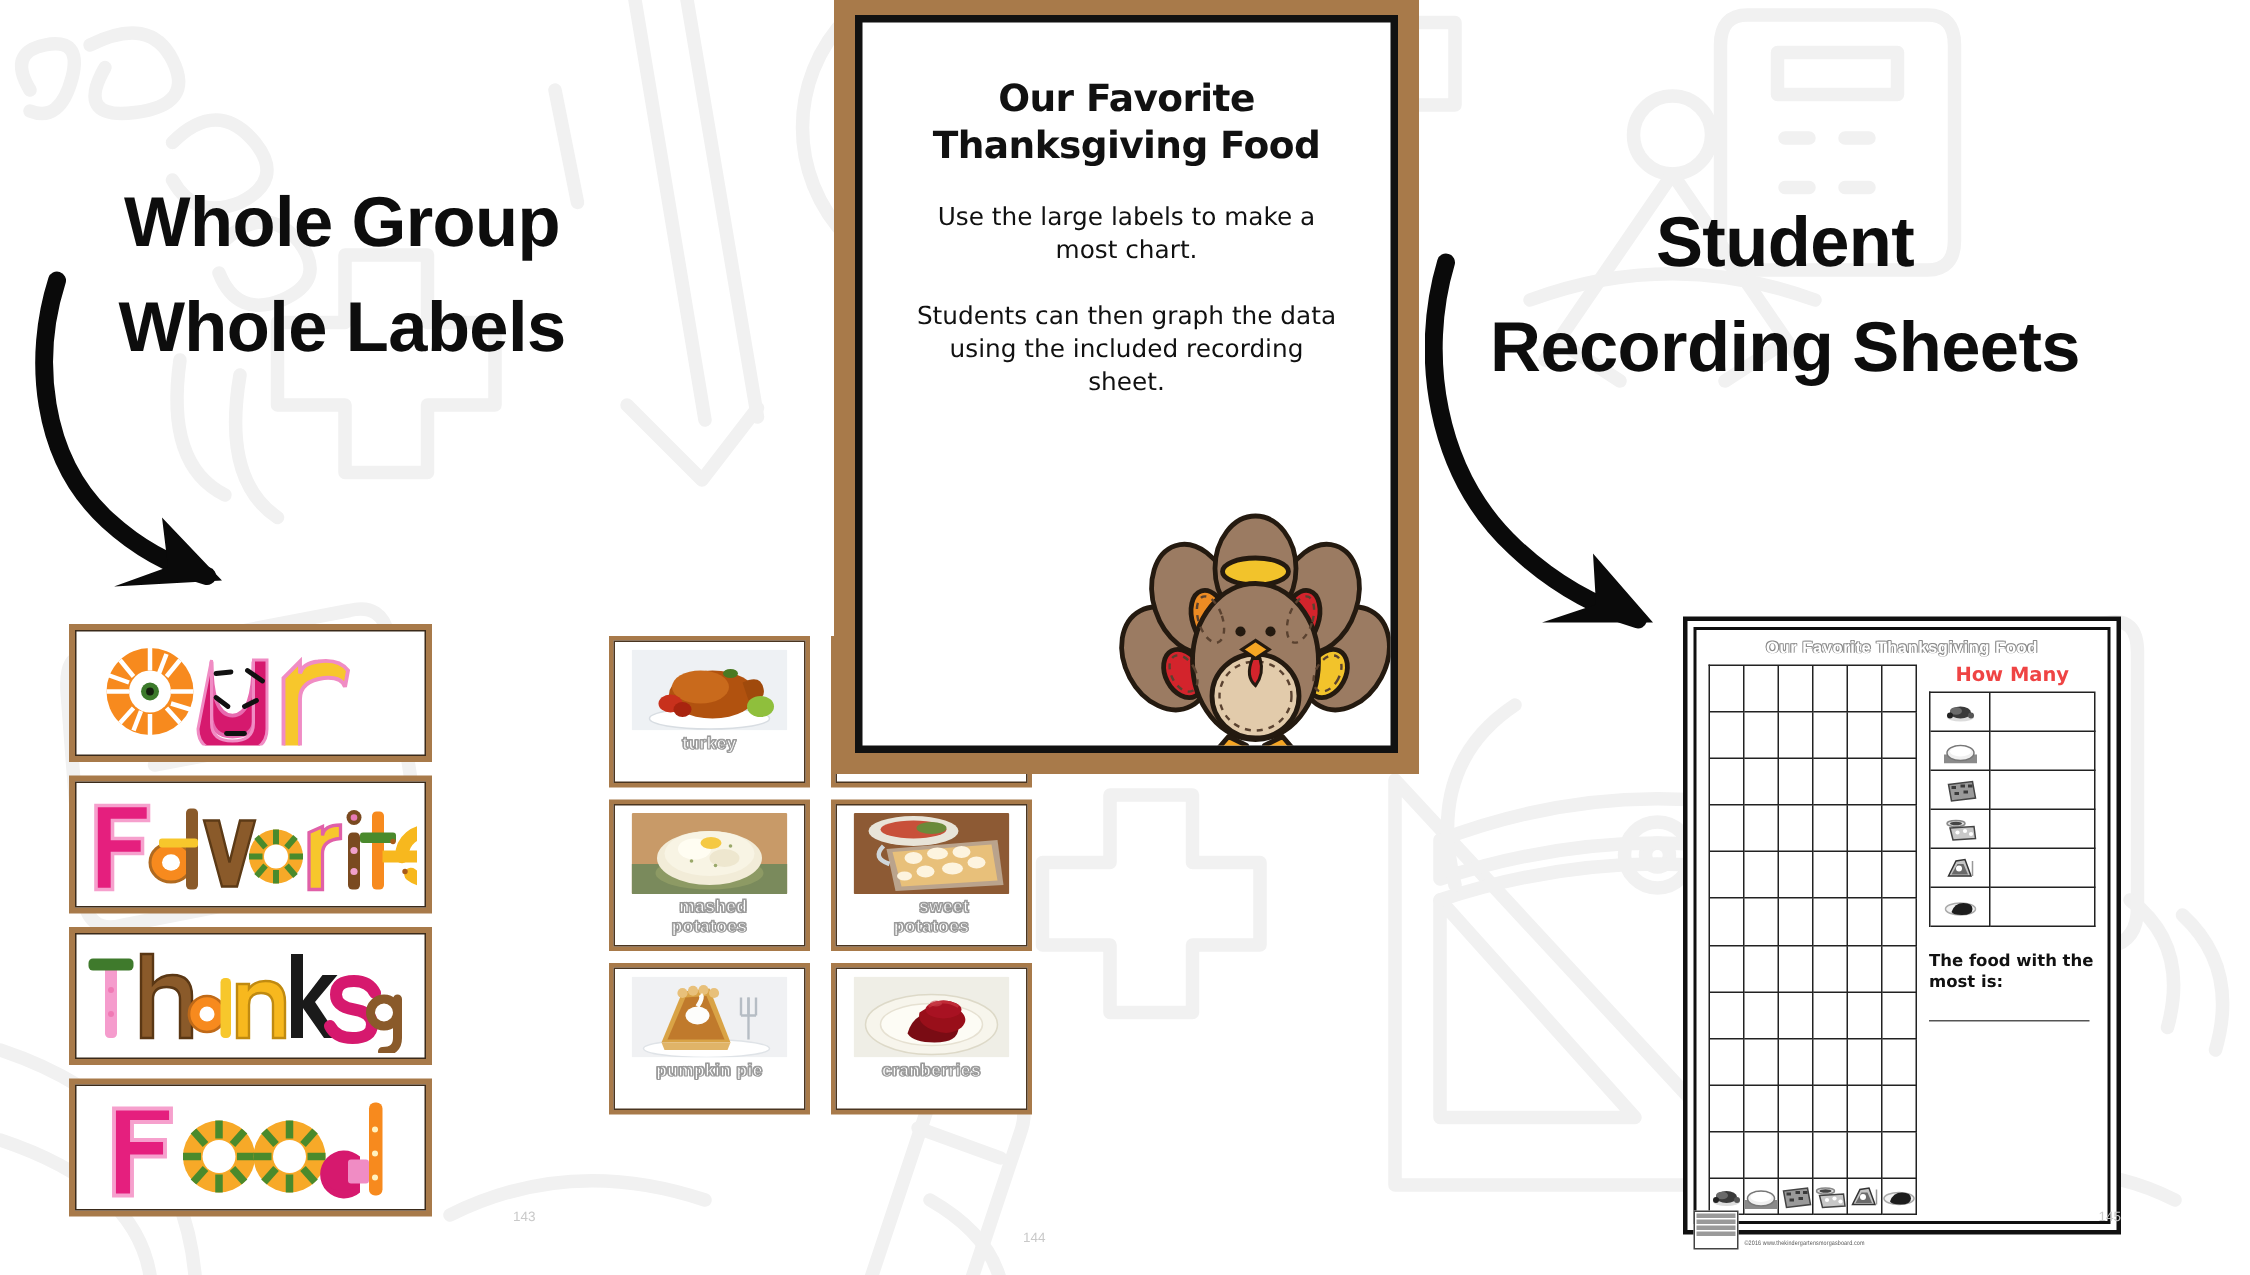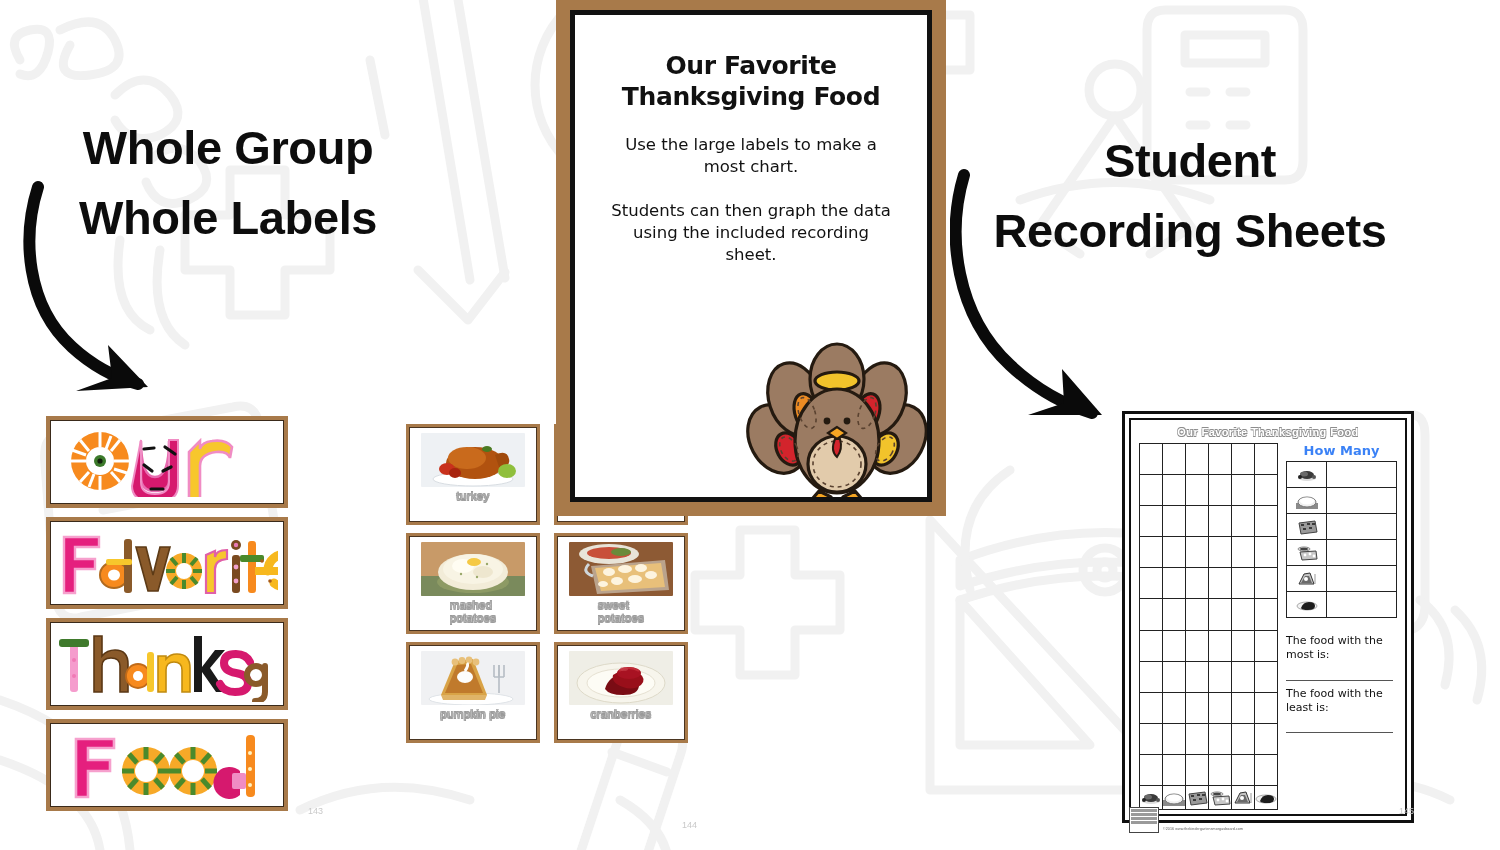--- a/index.html
+++ b/index.html
@@ -80,23 +80,23 @@
   .food-photo {
     width: 104px; height: 54px;
     border-radius: 1px;
     overflow: hidden;
     flex: 0 0 auto;
   }
   .food-photo svg { display: block; width: 104px; height: 54px; }
   .food-name {
     margin-top: 3px;
     font-size: 11.5px;
-    font-weight: normal;
+    font-weight: bold;
     line-height: 1.12;
-    text-align: left;
+    text-align: right;
     color: #ffffff;
     -webkit-text-stroke: 0.7px #9a9a9a;
     text-shadow:
       -0.6px -0.6px 0 #9a9a9a, 0.6px -0.6px 0 #9a9a9a,
       -0.6px  0.6px 0 #9a9a9a, 0.6px  0.6px 0 #9a9a9a;
     letter-spacing: 0.3px;
   }
 
   
   #cover-poster {
@@ -186,21 +186,21 @@
   }
   .mini-icon { width: 22px; height: 16px; display: block; }
 
   
   #rs-right { flex: 1 1 auto; display: flex; flex-direction: column; }
   #how-many-label {
     text-align: center;
     font-family: "DejaVu Sans", sans-serif;
     font-weight: bold;
     font-size: 13px;
-    color: #3b82f6;
+    color: #ef4444;
     margin-bottom: 3px;
   }
   #tally-table {
     border-top: 1.4px solid #222;
     border-left: 1.4px solid #222;
     margin-bottom: 10px;
   }
   .tally-row { display: flex; height: 26px; }
   .tally-icon-cell {
     width: 40px;
@@ -209,21 +209,21 @@
     display: flex; align-items: center; justify-content: center;
   }
   .tally-blank-cell {
     flex: 1 1 auto;
     border-right: 1.4px solid #222;
     border-bottom: 1.4px solid #222;
   }
   .prompt-block { margin-top: 6px; }
   .prompt-text {
     font-family: "DejaVu Sans", sans-serif;
-    font-weight: normal;
+    font-weight: bold;
     font-size: 11px;
     line-height: 1.3;
     color: #111;
   }
   .prompt-line {
     border-bottom: 1.6px solid #555;
     height: 14px;
     margin-top: 4px;
     width: 96%;
   }
@@ -248,21 +248,21 @@
     transform: scaleY(1.2);
   }
 
   
   .page-number {
     position: absolute;
     font-size: 9px;
     color: #c9c9c9;
     z-index: 6;
   }
-  #pagenum-1 { left: 308px;  top: 806px; }
+  #pagenum-1 { left: 342px;  top: 806px; }
   #pagenum-2 { left: 682px;  top: 820px; }
   #pagenum-3 { left: 1399px; top: 806px; }
 </style>
 </head>
 <body>
 
 <svg id="doodle-bg" viewBox="0 0 1500 850" xmlns="http://www.w3.org/2000/svg">
   <g fill="none" stroke="#f1f1f1" stroke-width="9" stroke-linecap="round" stroke-linejoin="round">
 
     <path d="M20 60 q-15 -25 10 -30 q25 -5 18 22 q-8 30 -28 22"></path>
@@ -966,24 +966,20 @@
             </div>
             <div class="tally-blank-cell"></div>
           </div>
         </div>
 
         <div class="prompt-block">
           <div class="prompt-text">The food with the most is:</div>
           <div class="prompt-line"></div>
         </div>
 
-        <div class="prompt-block">
-          <div class="prompt-text">The food with the least  is:</div>
-          <div class="prompt-line"></div>
-        </div>
       </div>
     </div>
 
     <div id="rs-footer">
       <div id="footer-thumb">
         <div class="ft-bar"></div>
           <div class="ft-bar"></div>
           <div class="ft-bar"></div>
           <div class="ft-bar"></div>
       </div>

